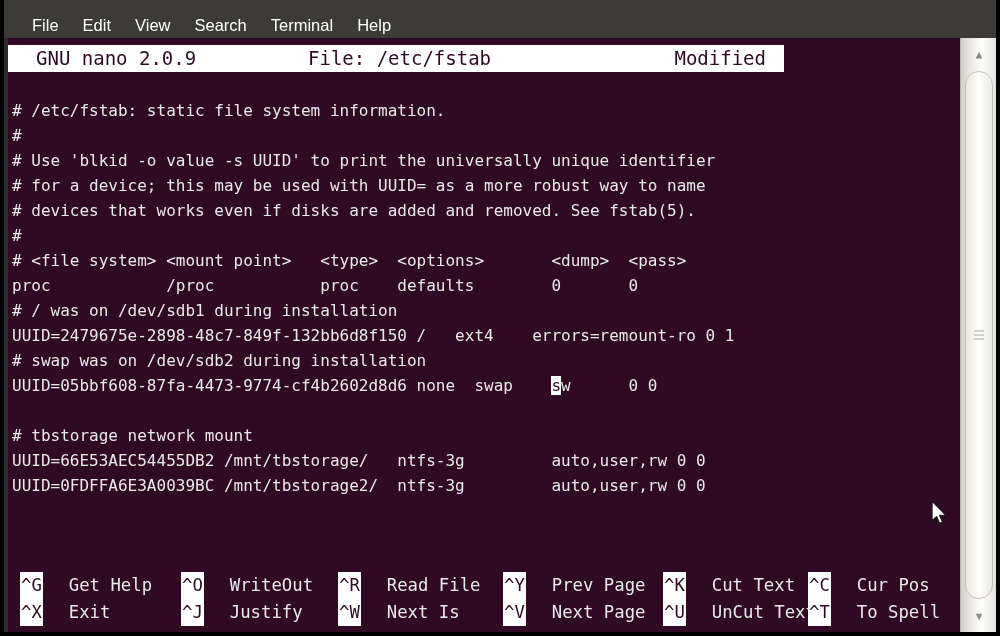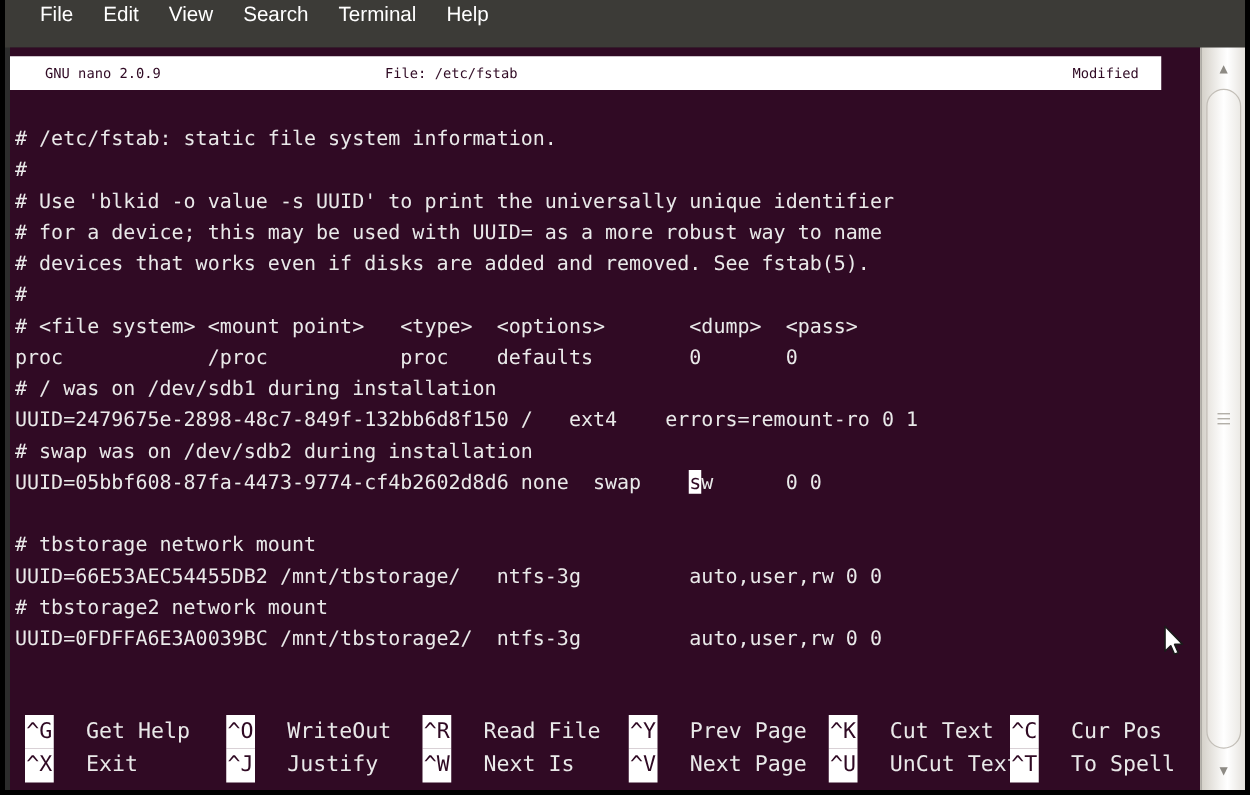--- a/index.html
+++ b/index.html
@@ -34,21 +34,21 @@
 
   
   .menubar {
     position: absolute;
     left: 0px;
     top: 0px;
     width: 992px;
     height: 38px;
     background: #3c3b37;
     display: flex;
-    align-items: flex-start;
+    align-items: flex-end;
     padding-left: 16px;
     box-sizing: border-box;
   }
   .menu-item {
     color: #ffffff;
     font-family: "Liberation Sans", sans-serif;
     font-size: 16.5px;
     padding: 3px 12px;
     white-space: nowrap;
     cursor: default;
@@ -63,26 +63,26 @@
     height: 594px;
     background: #300a24;
     overflow: hidden;
   }
 
   
   .titlebar {
     position: absolute;
     left: 0;
     top: 7px;
-    width: 921px;
+    width: 776px;
     height: 27px;
     background: #ffffff;
     color: #300a24;
     font-family: "DejaVu Sans Mono", "Liberation Mono", monospace;
-    font-size: 11px;
+    font-size: 19px;
     line-height: 27px;
     white-space: pre;
     overflow: hidden;
   }
   .titlebar .tb-left   { position: absolute; left: 28px;  top: 0; }
   .titlebar .tb-center { position: absolute; left: 300px; top: 0; }
   .titlebar .tb-right  { position: absolute; right: 18px; top: 0; margin-left: 28px; }
 
   
   #content {
@@ -233,21 +233,20 @@
           <div class="content-row">#</div>
           <div class="content-row"># &lt;file system&gt; &lt;mount point&gt;   &lt;type&gt;  &lt;options&gt;       &lt;dump&gt;  &lt;pass&gt;</div>
           <div class="content-row">proc            /proc           proc    defaults        0       0</div>
           <div class="content-row"># / was on /dev/sdb1 during installation</div>
           <div class="content-row">UUID=2479675e-2898-48c7-849f-132bb6d8f150 /   ext4    errors=remount-ro 0 1</div>
           <div class="content-row"># swap was on /dev/sdb2 during installation</div>
           <div class="content-row">UUID=05bbf608-87fa-4473-9774-cf4b2602d8d6 none  swap    <span class="cursor-cell">s</span>w      0 0</div>
           <div class="content-row"></div>
           <div class="content-row"># tbstorage network mount</div>
           <div class="content-row">UUID=66E53AEC54455DB2 /mnt/tbstorage/   ntfs-3g         auto,user,rw 0 0</div>
-          <div class="content-row"># tbstorage2 network mount</div>
           <div class="content-row">UUID=0FDFFA6E3A0039BC /mnt/tbstorage2/  ntfs-3g         auto,user,rw 0 0</div>
         </div>
 
       <div id="helpbar">
         <div class="help-row" id="help-row-1" style="position: relative;">
             <div class="help-cell" style="position: absolute; left: 12px;"><span class="key">^G</span><span class="klabel">Get Help</span></div>
             <div class="help-cell" style="position: absolute; left: 173px;"><span class="key">^O</span><span class="klabel">WriteOut</span></div>
             <div class="help-cell" style="position: absolute; left: 330px;"><span class="key">^R</span><span class="klabel">Read File</span></div>
             <div class="help-cell" style="position: absolute; left: 495px;"><span class="key">^Y</span><span class="klabel">Prev Page</span></div>
             <div class="help-cell" style="position: absolute; left: 655px;"><span class="key">^K</span><span class="klabel">Cut Text</span></div>

